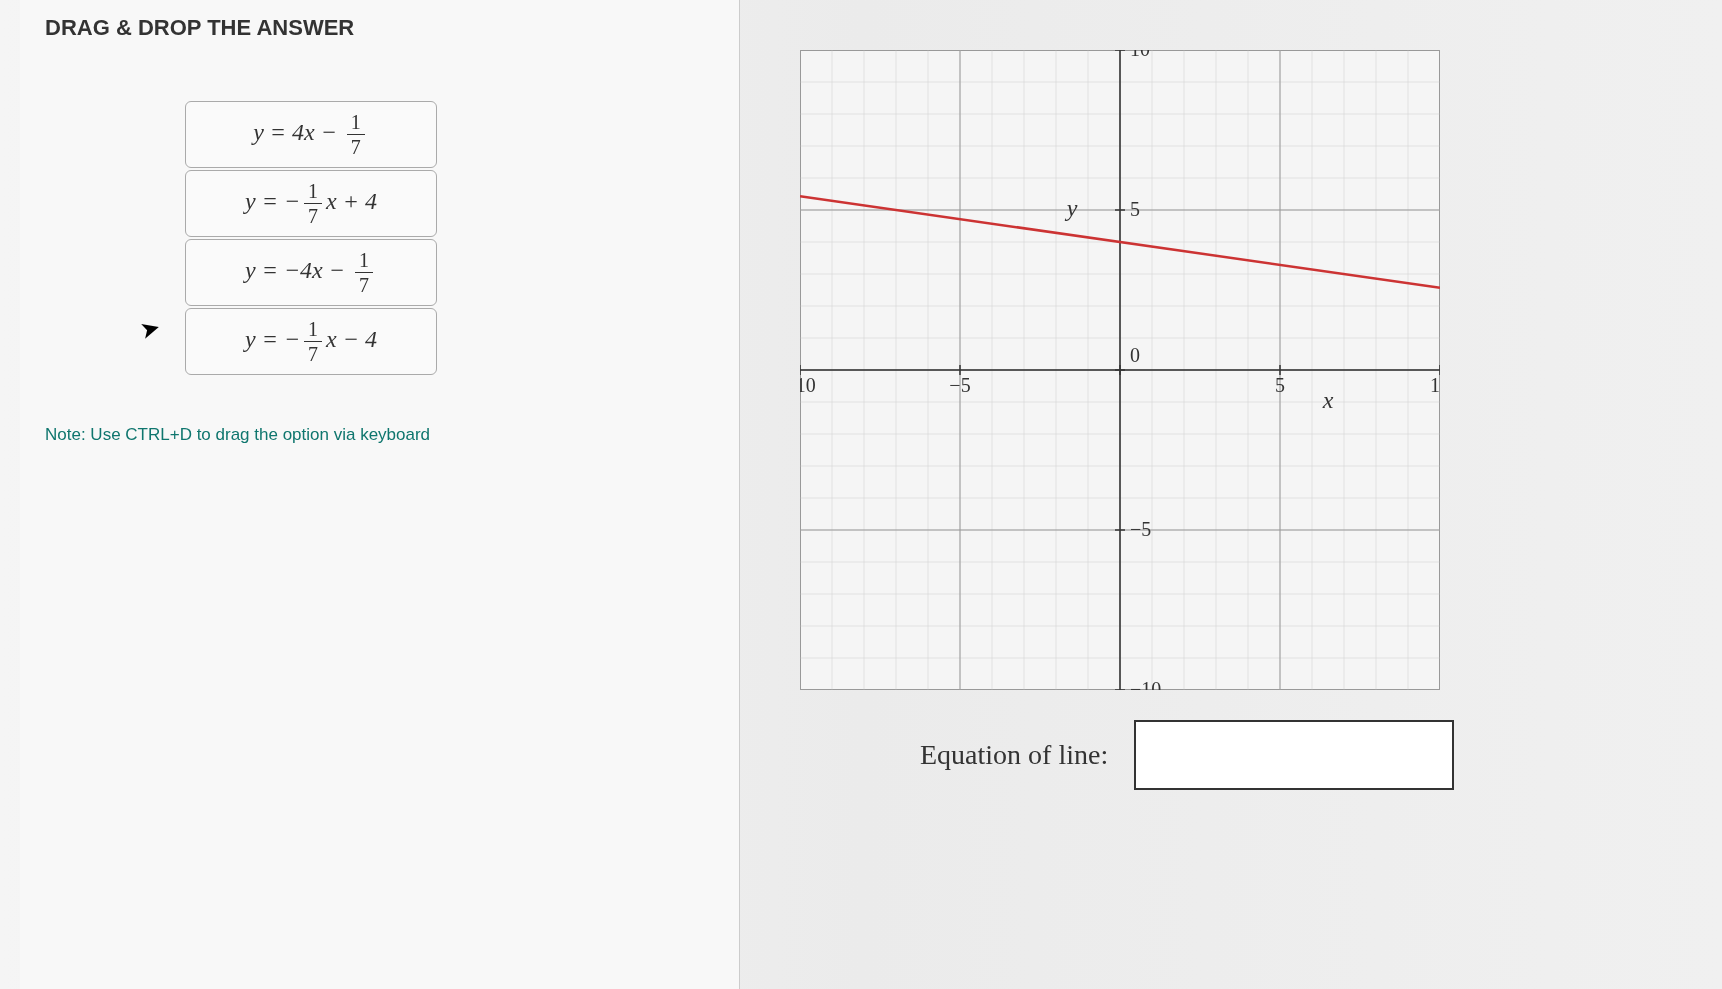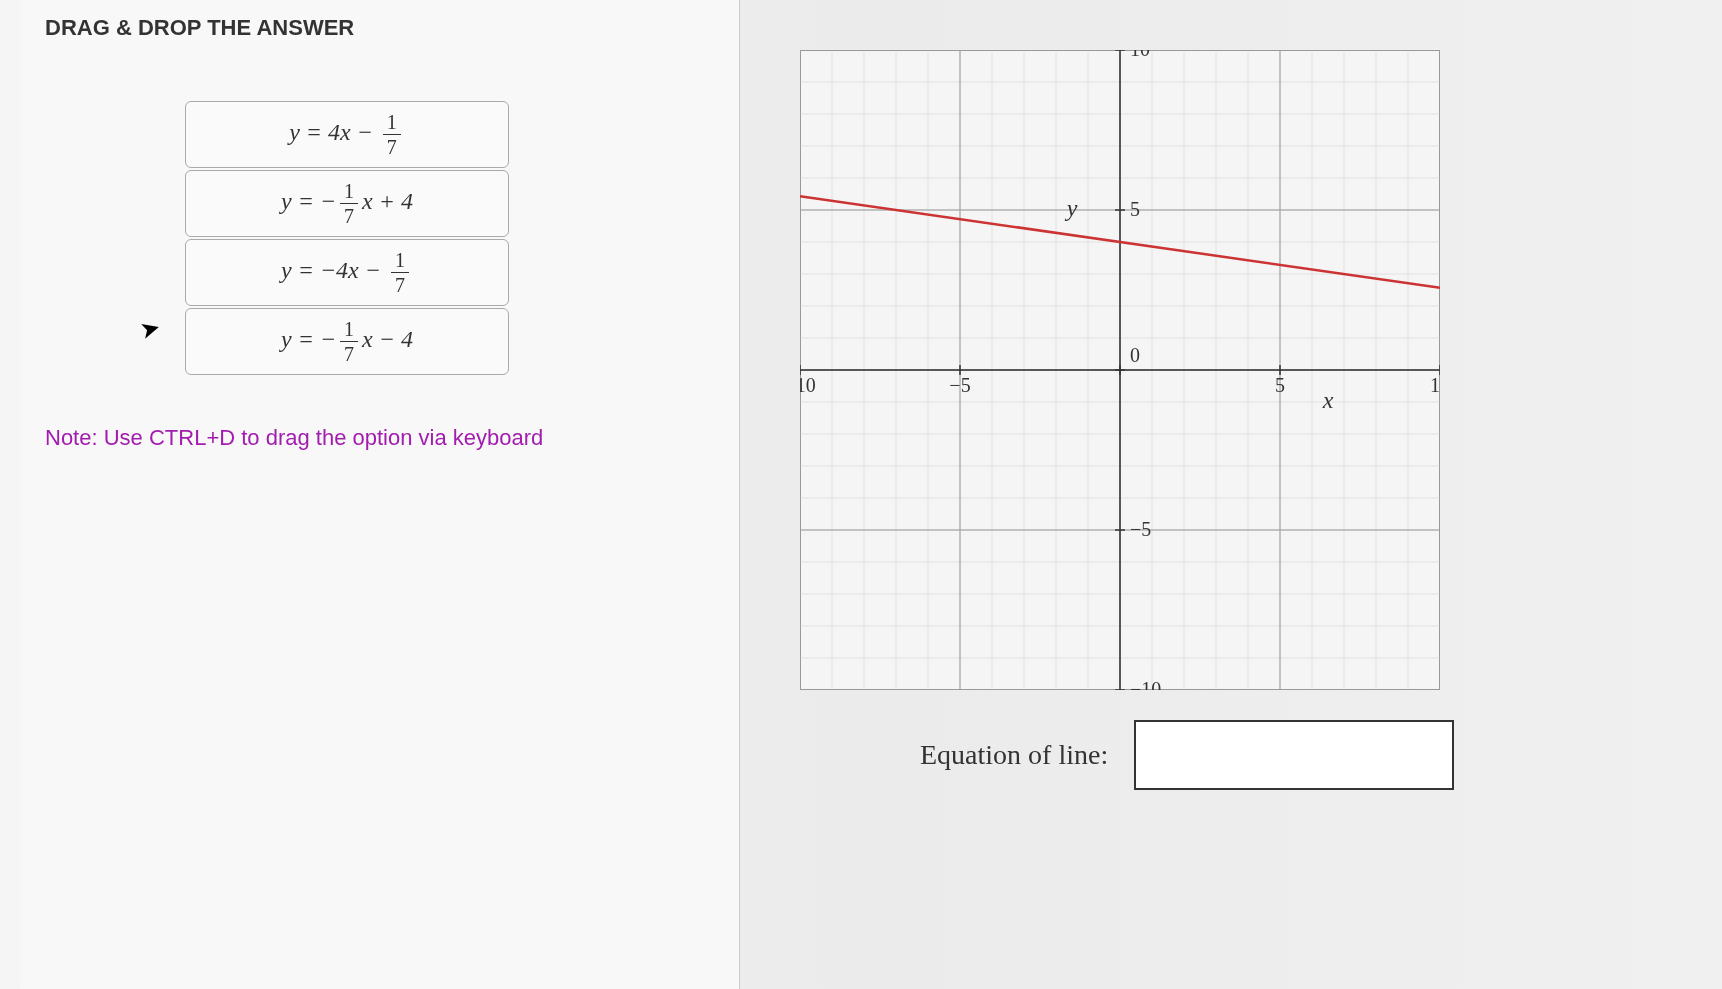--- a/index.html
+++ b/index.html
@@ -28,21 +28,21 @@
     font-weight: bold;
     font-size: 22px;
     color: #333;
     margin-bottom: 60px;
   }
   .options {
     margin-left: 140px;
     display: flex;
     flex-direction: column;
     gap: 2px;
-    width: 324px;
+    width: 252px;
   }
   .option {
     border: 1px solid #aaa;
     border-radius: 6px;
     padding: 10px 15px;
     background: #fafafa;
     text-align: center;
     cursor: grab;
     font-size: 24px;
     font-family: 'Times New Roman', serif;
@@ -60,22 +60,22 @@
     vertical-align: middle;
     margin: 0 4px;
     font-style: normal;
     font-size: 20px;
     line-height: 1;
   }
   .frac .num { border-bottom: 1.5px solid #333; padding: 0 4px 2px; }
   .frac .den { padding: 2px 4px 0; }
   .note {
     margin-top: 50px;
-    font-size: 22px;
-    color: #a21caf;
+    font-size: 17px;
+    color: #0f766e;
   }
   .cursor-icon {
     position: absolute;
     left: 140px;
     top: 315px;
     font-size: 24px;
     color: #000;
     transform: rotate(-15deg);
   }
   .right-panel {

